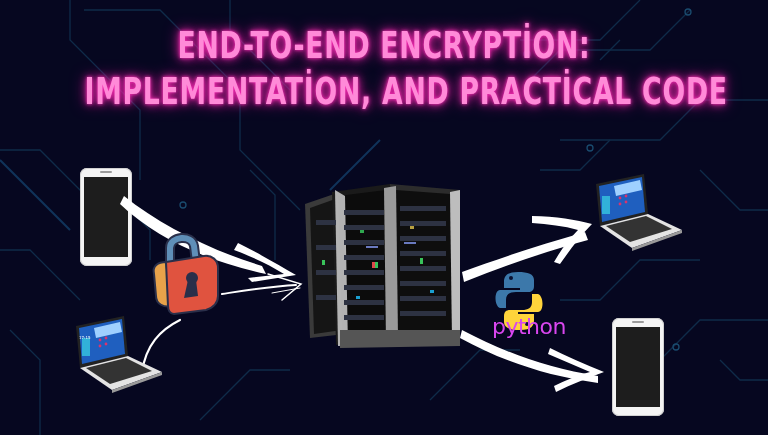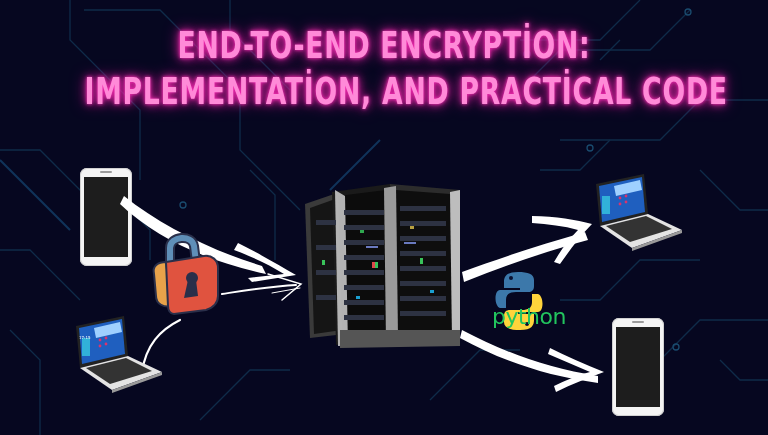--- a/index.html
+++ b/index.html
@@ -23,23 +23,23 @@
     line-height: 46px;
   }
   .title .line { display: block; font-size: 38px; transform: scaleX(0.78); transform-origin: center; white-space: nowrap; }
   .phone {
     position: absolute; background: #f4f4f4; border-radius: 7px;
     box-shadow: 0 0 0 1px #d0d0d0 inset;
   }
   .phone .screen { position: absolute; left: 4px; right: 4px; top: 9px; bottom: 9px; background: #1d1d1d; }
   .phone .speaker { position: absolute; top: 3px; left: 50%; width: 12px; height: 2px; margin-left: -6px; background: #9a9a9a; border-radius: 2px; }
   .python-word {
-    position: absolute; left: 492px; top: 304px;
+    position: absolute; left: 492px; top: 314px;
     font-family: "DejaVu Sans", sans-serif; font-size: 22px;
-    color: #22c55e; letter-spacing: -0.5px;
+    color: #d946ef; letter-spacing: -0.5px;
   }
   .overlay svg { position: absolute; inset: 0; }
 </style>
 </head>
 <body>
 
 <div class="scene">
 
   <svg class="circuit" width="768" height="435" viewBox="0 0 768 435">
     <g fill="none" stroke="#10304e" stroke-width="1.3" opacity="0.9">

